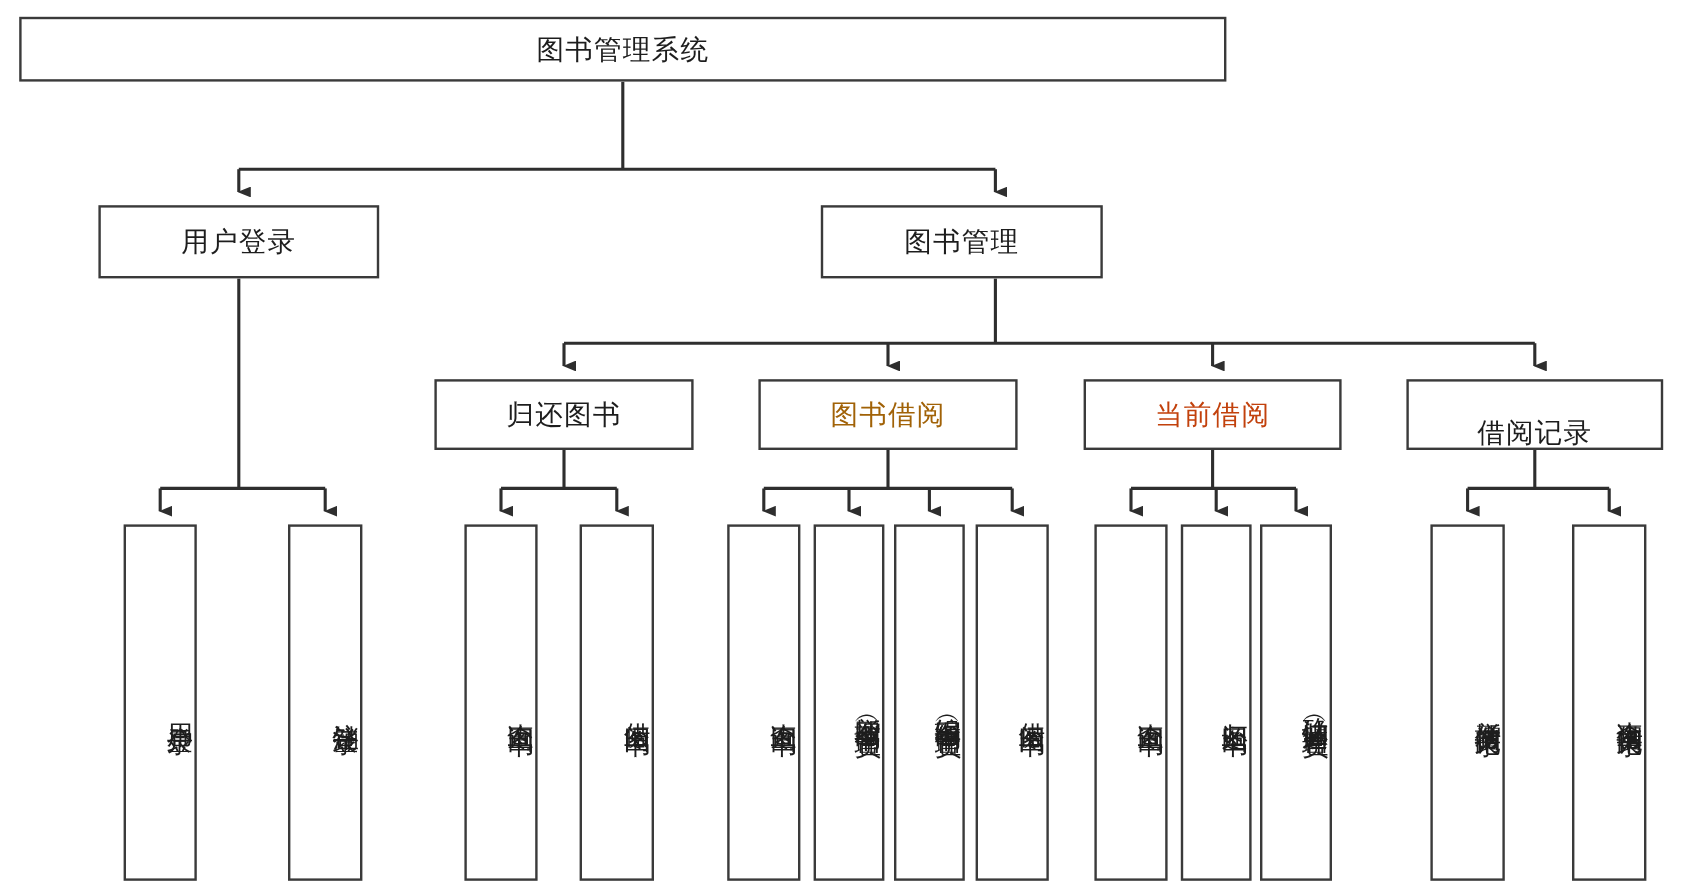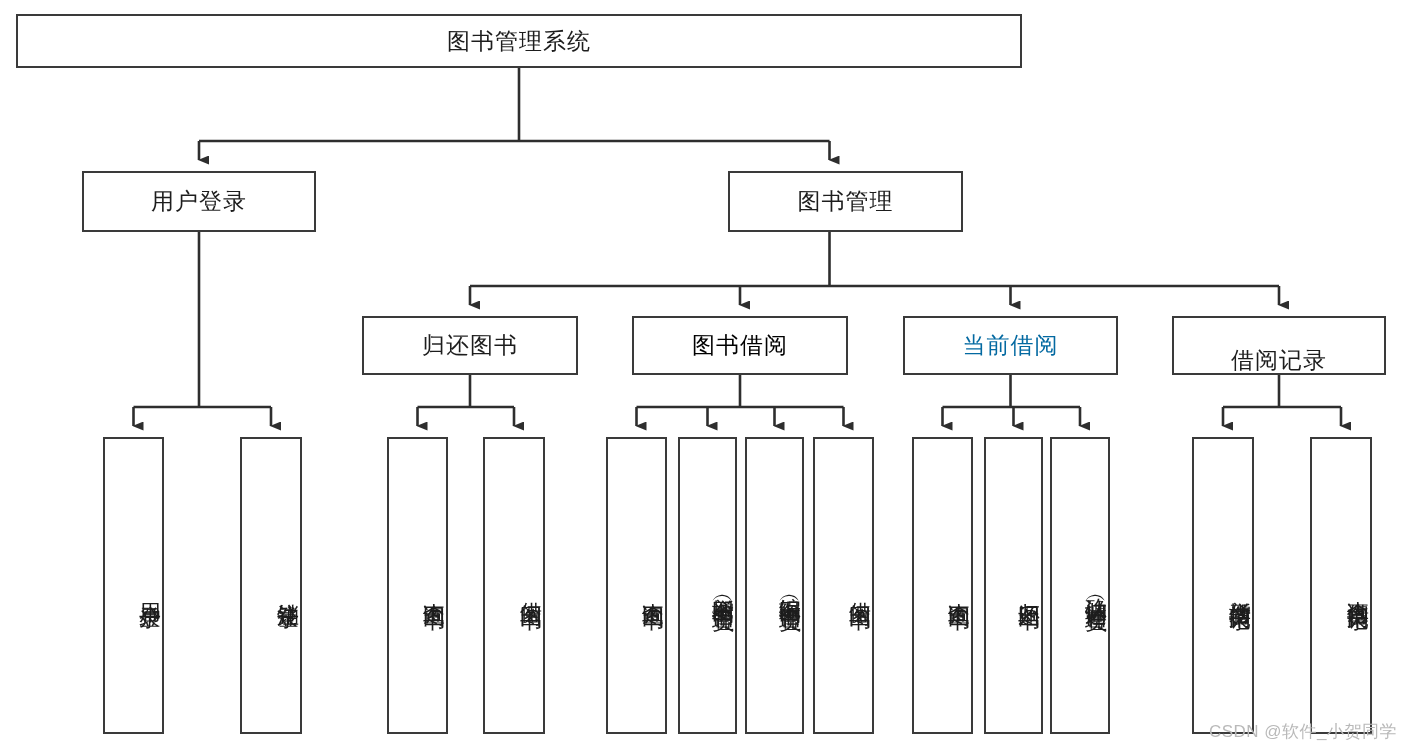--- a/index.html
+++ b/index.html
@@ -111,30 +111,30 @@
       </g>
   </svg>
 
   <div id="nodes-layer">
       <div class="node horizontal" style="left: 16px; top: 14px; width: 1006px; height: 54px; border-color: rgb(58, 58, 58); background: rgb(255, 255, 255); color: rgb(29, 29, 29);">
         <span class="label">图书管理系统</span>
       </div>
       <div class="node horizontal" style="left: 82px; top: 171px; width: 234px; height: 61px; border-color: rgb(58, 58, 58); background: rgb(255, 255, 255); color: rgb(29, 29, 29);">
         <span class="label">用户登录</span>
       </div>
-      <div class="node horizontal" style="left: 728px; top: 171px; width: 235px; height: 61px; border-color: rgb(58, 58, 58); background: rgb(255, 255, 255); color: rgb(29, 29, 29);">
+      <div class="node horizontal" style="left: 684px; top: 171px; width: 235px; height: 61px; border-color: rgb(58, 58, 58); background: rgb(255, 255, 255); color: rgb(29, 29, 29);">
         <span class="label">图书管理</span>
       </div>
       <div class="node horizontal" style="left: 362px; top: 316px; width: 216px; height: 59px; border-color: rgb(58, 58, 58); background: rgb(255, 255, 255); color: rgb(29, 29, 29);">
         <span class="label">归还图书</span>
       </div>
-      <div class="node horizontal" style="left: 632px; top: 316px; width: 216px; height: 59px; border-color: rgb(58, 58, 58); background: rgb(255, 255, 255); color: #000000;">
+      <div class="node horizontal" style="left: 632px; top: 316px; width: 216px; height: 59px; border-color: rgb(58, 58, 58); background: rgb(255, 255, 255); color: #a16207;">
         <span class="label">图书借阅</span>
       </div>
-      <div class="node horizontal" style="left: 903px; top: 316px; width: 215px; height: 59px; border-color: rgb(58, 58, 58); background: rgb(255, 255, 255); color: #0369a1; text-align: center;">
+      <div class="node horizontal" style="left: 903px; top: 316px; width: 215px; height: 59px; border-color: rgb(58, 58, 58); background: rgb(255, 255, 255); color: #c2410c; text-align: center;">
         <span class="label">当前借阅</span>
       </div>
       <div class="node horizontal" style="left: 1172px; top: 316px; width: 214px; height: 59px; border-color: rgb(58, 58, 58); background: rgb(255, 255, 255); color: rgb(29, 29, 29); align-items: flex-end;">
         <span class="label">借阅记录</span>
       </div>
       <div class="node vertical" style="left: 103px; top: 437px; width: 61px; height: 297px; border-color: rgb(58, 58, 58); background: rgb(255, 255, 255); color: rgb(29, 29, 29);">
         <span class="label">用户登录</span>
       </div>
       <div class="node vertical" style="left: 240px; top: 437px; width: 62px; height: 297px; border-color: rgb(58, 58, 58); background: rgb(255, 255, 255); color: rgb(29, 29, 29);">
         <span class="label">注销登录</span>
@@ -167,14 +167,13 @@
         <span class="label">确认归还（管理员）</span>
       </div>
       <div class="node vertical" style="left: 1192px; top: 437px; width: 62px; height: 297px; border-color: rgb(58, 58, 58); background: rgb(255, 255, 255); color: rgb(29, 29, 29);">
         <span class="label">新增借阅记录</span>
       </div>
       <div class="node vertical" style="left: 1310px; top: 437px; width: 62px; height: 297px; border-color: rgb(58, 58, 58); background: rgb(255, 255, 255); color: rgb(29, 29, 29);">
         <span class="label">查询借阅记录</span>
       </div>
     </div>
 
-  <div id="watermark">CSDN @软件_小贺同学</div>
 </div>
 
 </body></html>

